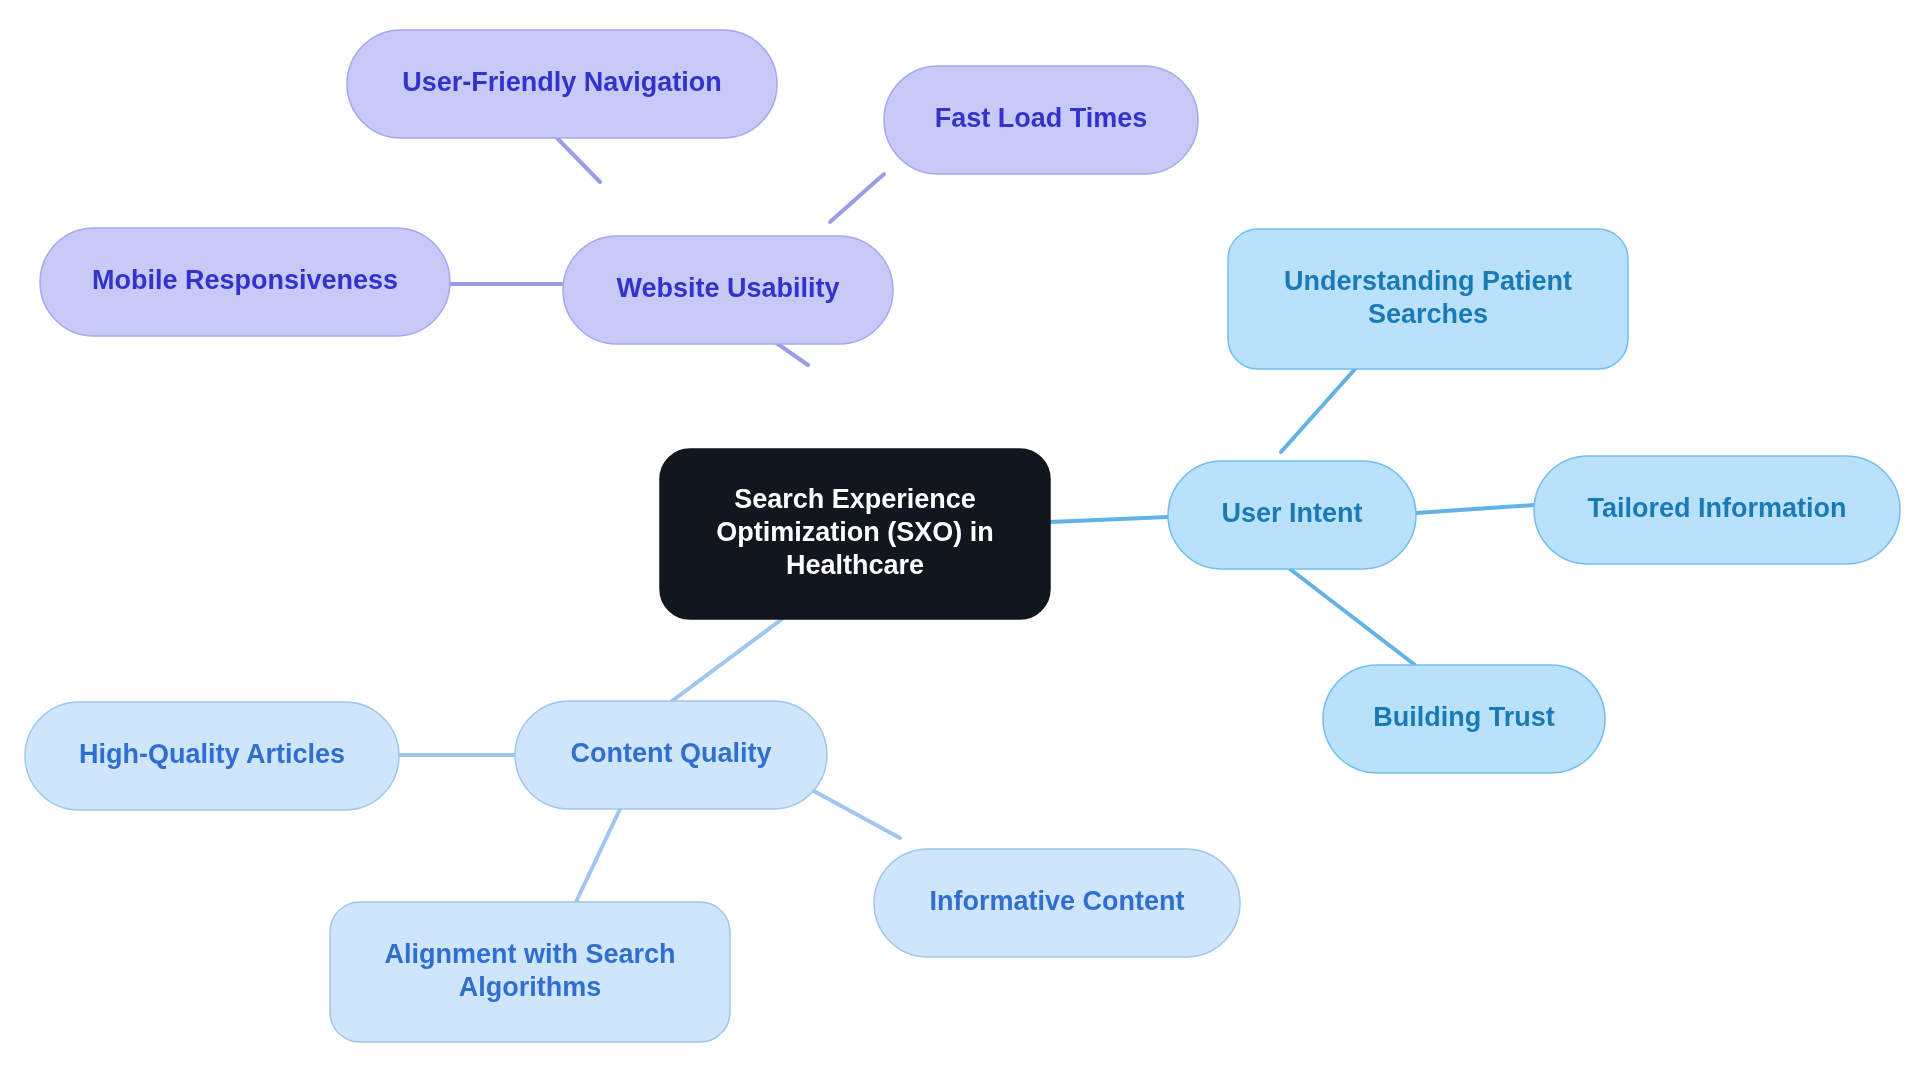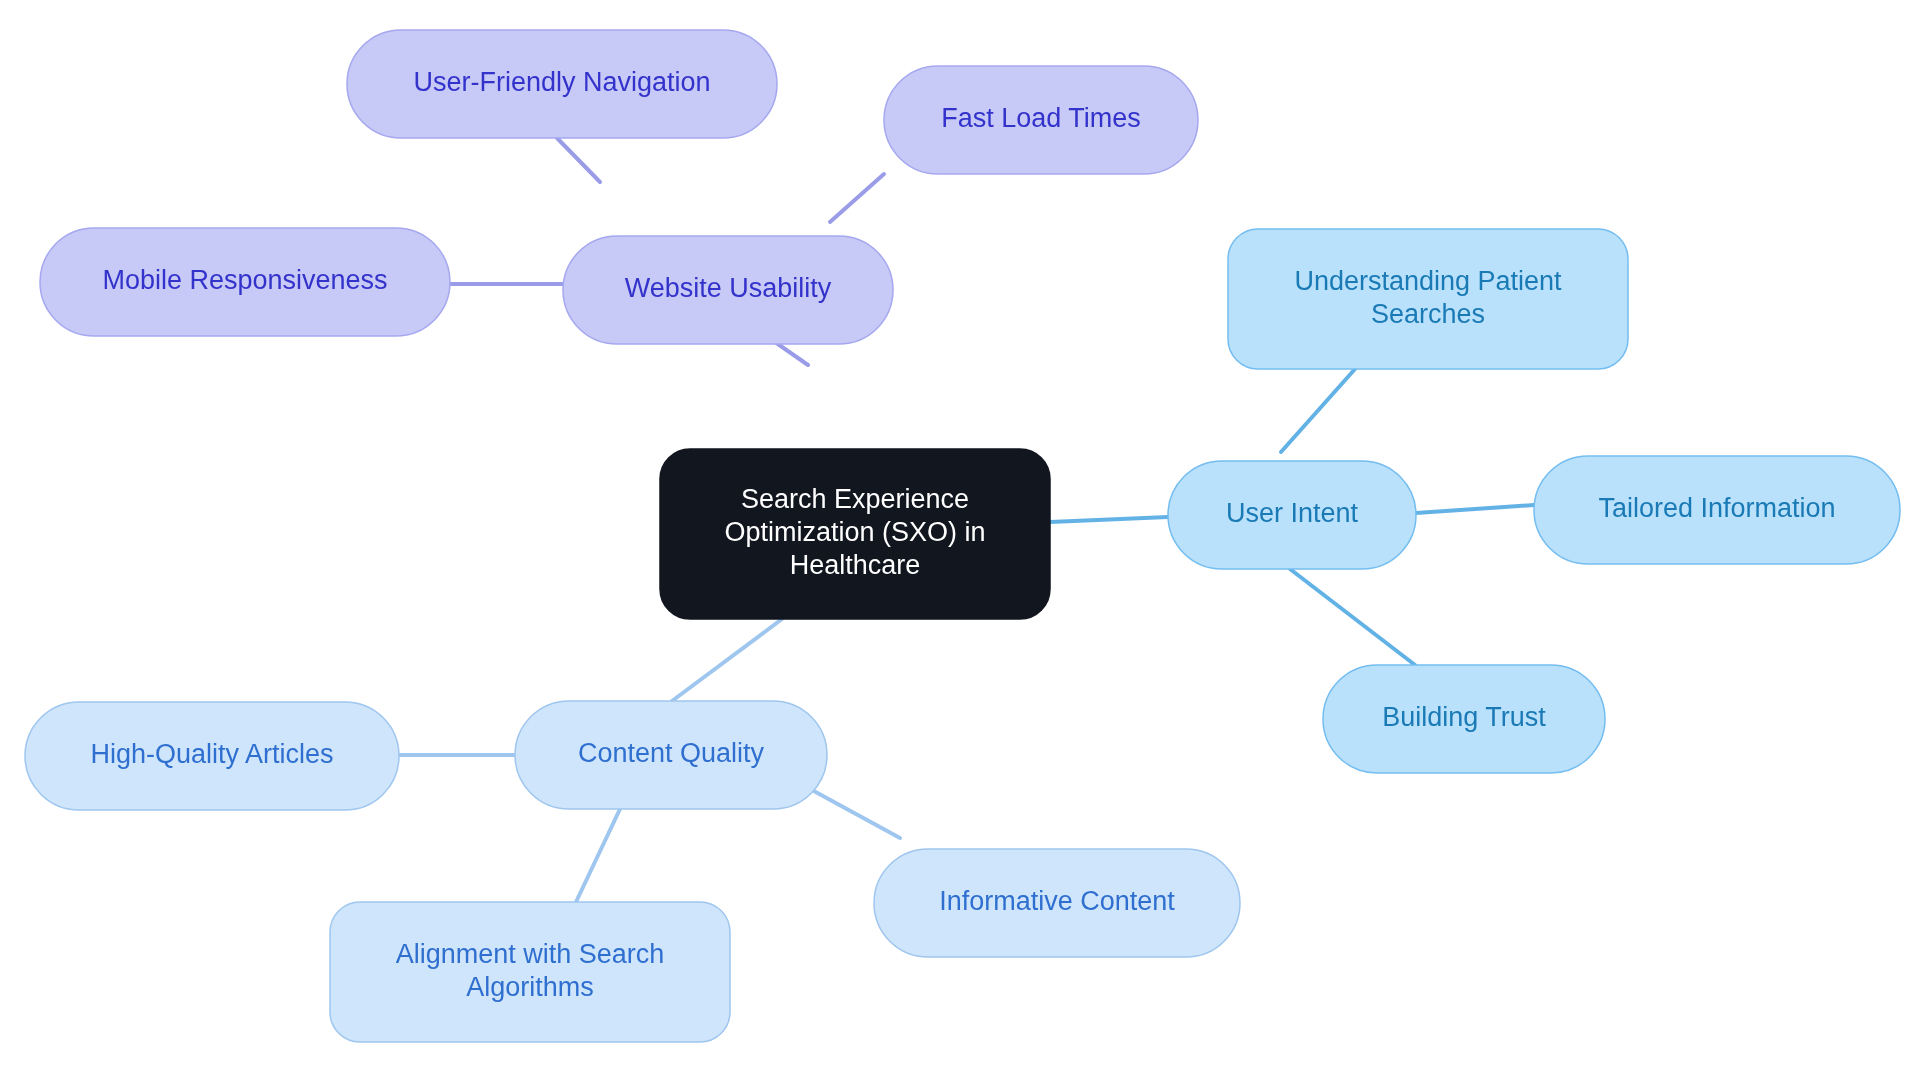--- a/index.html
+++ b/index.html
@@ -12,20 +12,21 @@
     width: 1920px;
     height: 1083px;
     overflow: hidden;
     font-family: "Liberation Sans", sans-serif;
   }
   #mindmap-canvas {
     position: relative;
     width: 1920px;
     height: 1083px;
     background: #ffffff;
+    font-weight: bold;
   }
   svg.map-svg {
     position: absolute;
     top: 0;
     left: 0;
     width: 1920px;
     height: 1083px;
   }
   .edge-line {
     fill: none;

